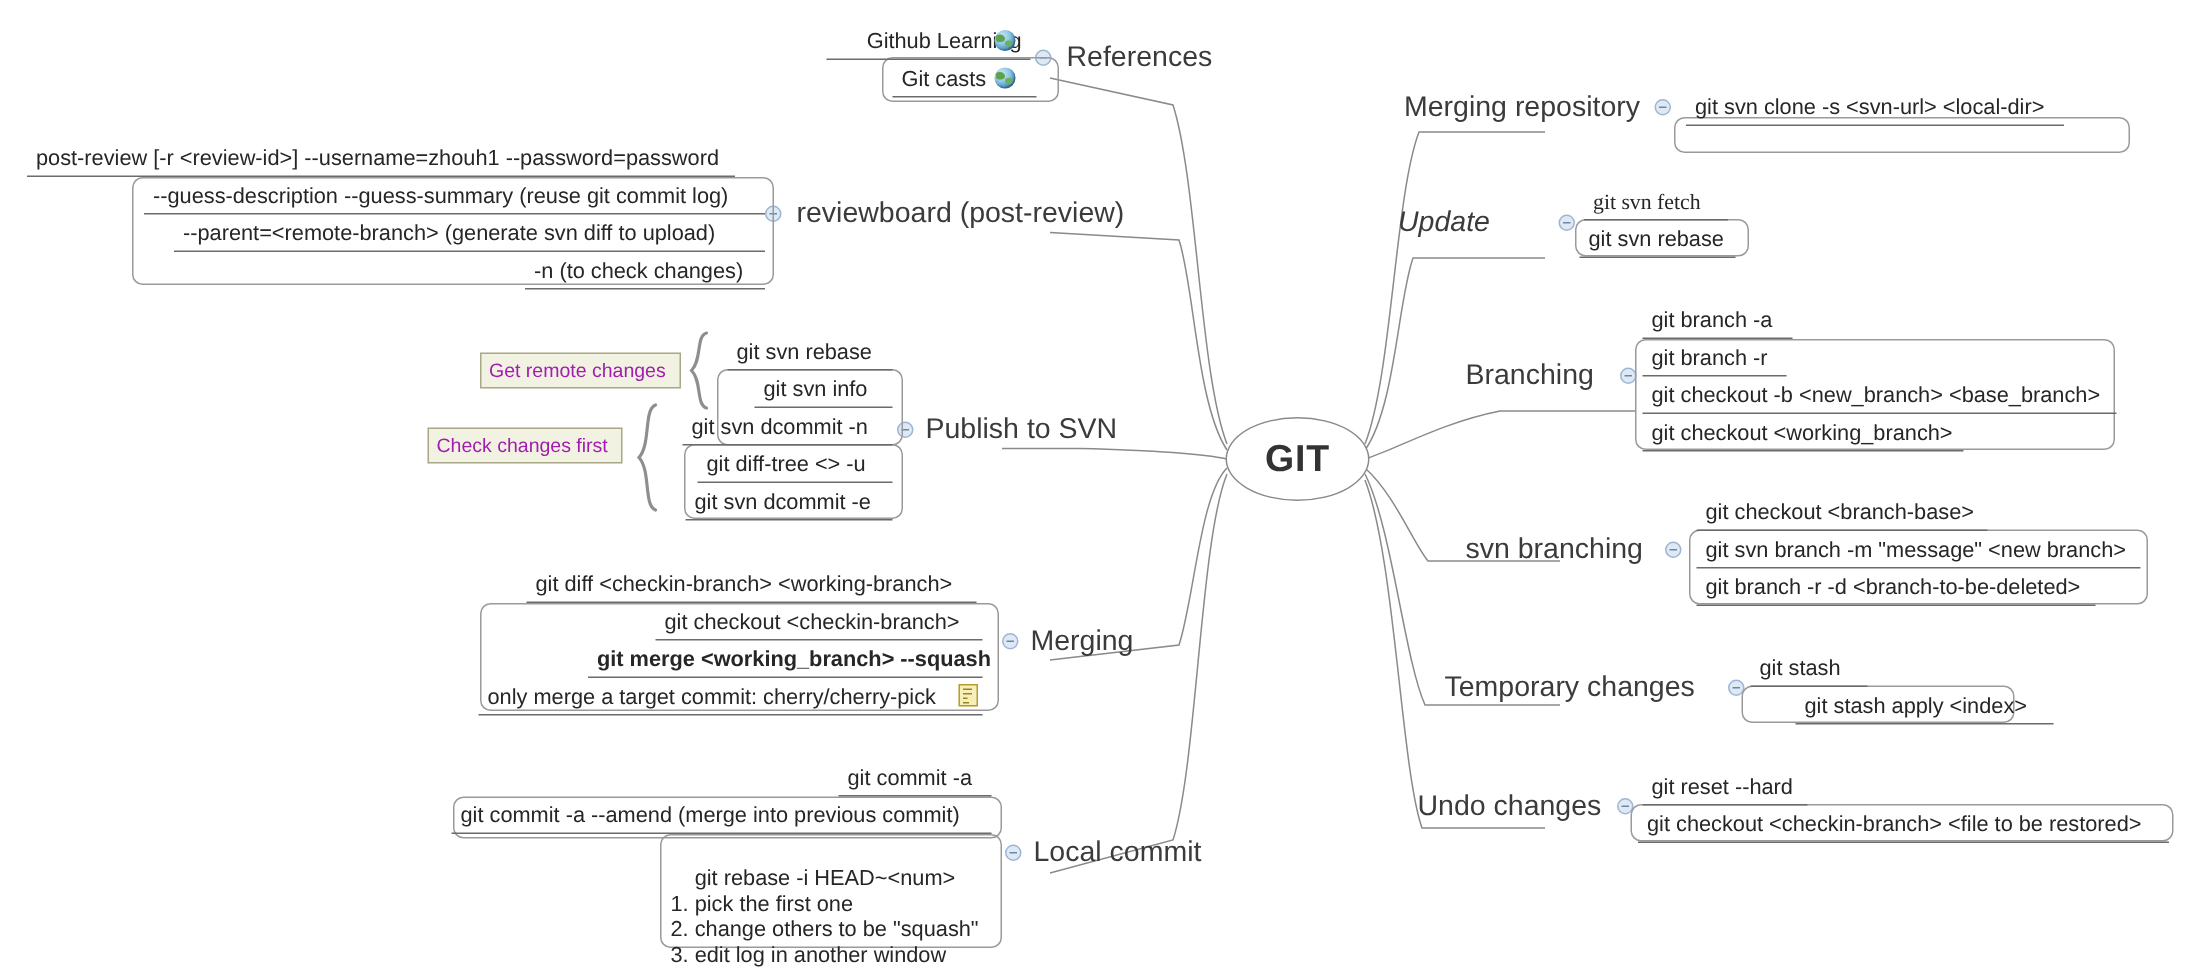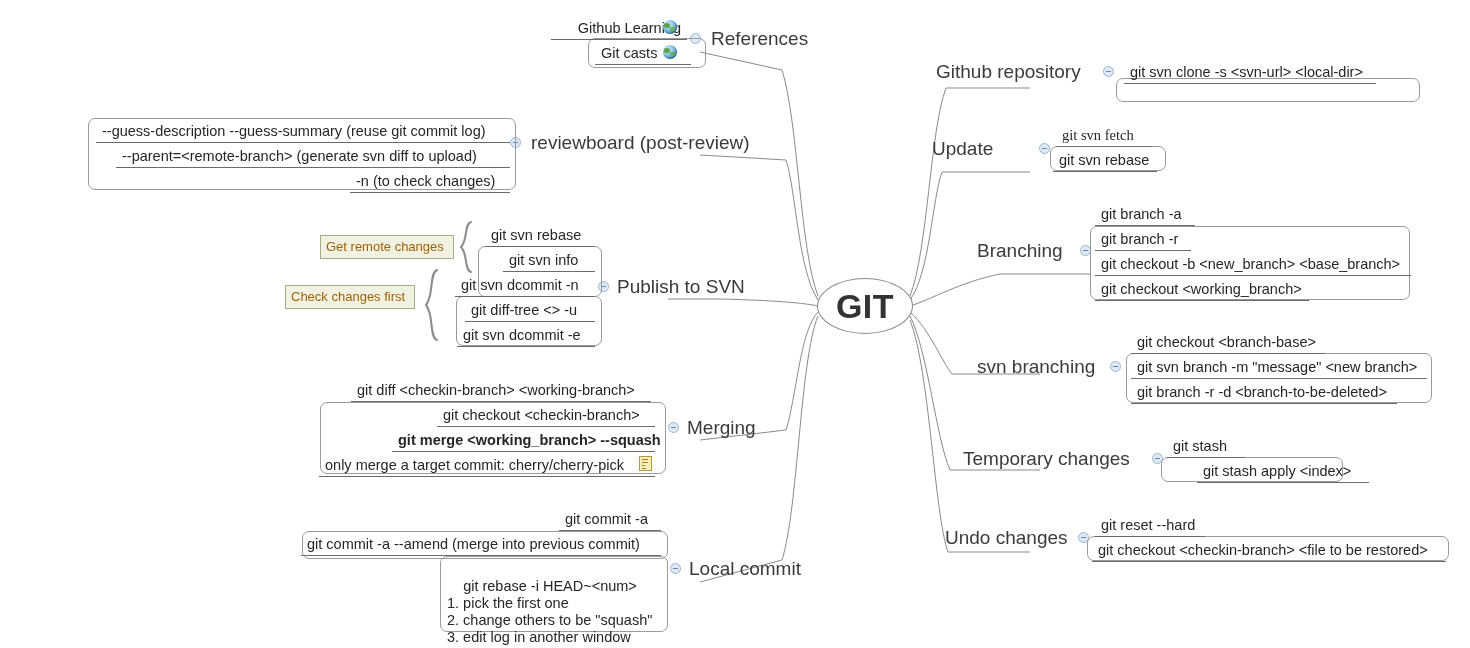--- a/index.html
+++ b/index.html
@@ -12,21 +12,21 @@
   #canvas{position:absolute;inset:0;width:1470px;height:648px;}
   #links{position:absolute;left:0;top:0;width:1470px;height:648px;pointer-events:none;}
 
   
   .central{
     position:absolute;
     width:94px;height:54px;
     border:1px solid #8a8a8a;border-radius:50%;
     background:#fff;
     display:flex;align-items:center;justify-content:center;
-    font-size:34px;font-weight:bold;color:#333;
+    font-size:25px;font-weight:bold;color:#333;
     letter-spacing:.5px;
   }
 
   
   .topic{
     position:absolute;white-space:nowrap;
     font-size:19px;color:#3b3b3b;font-weight:normal;
     line-height:22px;
   }
 
@@ -53,21 +53,21 @@
   
   .wrap{
     position:absolute;border:1px solid #9a9a9a;border-radius:7px;
     box-sizing:border-box;background:transparent;pointer-events:none;
   }
 
   
   .callout{
     position:absolute;box-sizing:border-box;
     background:#f2f2e2;border:1px solid #a9a98a;
-    font-size:13px;color:#a16207;line-height:16px;
+    font-size:13px;color:#a21caf;line-height:16px;
     padding:3px 5px;overflow:hidden;white-space:nowrap;
   }
 
   
   .ico{position:absolute;width:14px;height:14px;}
   .ico.globe{
     border-radius:50%;
     background:
       radial-gradient(circle at 35% 30%, #cfe9f7 0%, #8fc8e6 38%, #3f86b8 75%, #1d5c8c 100%);
     box-shadow:inset -1px -1px 1px rgba(0,0,0,.25);
@@ -140,20 +140,23 @@
   <div class="sub ul" style="left:595px;top:42px;width:96px;">
     <span>Git casts</span>
   </div>
   <div class="ico globe" style="left:663px;top:45px;"></div>
 
   <div class="topic" style="left:531px;top:132px;">reviewboard (post-review)</div>
   <div class="toggle" style="left:510px;top:137px;"></div>
 
   <div class="wrap" style="left:88px;top:118px;width:428px;height:72px;"></div>
 
+  <div class="sub ul" style="left:18px;top:95px;width:472px;">
+    <span>post-review [-r &lt;review-id&gt;] --username=zhouh1 --password=password</span>
+  </div>
   <div class="sub ul" style="left:96px;top:120px;width:414px;">
     <span>--guess-description --guess-summary (reuse git commit log)</span>
   </div>
   <div class="sub ul" style="left:116px;top:145px;width:394px;">
     <span>--parent=&lt;remote-branch&gt;  (generate svn diff to upload)</span>
   </div>
   <div class="sub ul" style="left:350px;top:170px;width:160px;">
     <span>-n (to check changes)</span>
   </div>
 
@@ -222,30 +225,30 @@
   <div class="sub ul" style="left:301px;top:533px;width:360px;">
     <span>git commit -a --amend (merge into previous commit)</span>
   </div>
   <div class="sub multiline" style="left:441px;top:559px;width:224px;">
     <span>git rebase -i HEAD~&lt;num&gt;
 1. pick the first one
 2. change others to be "squash"
 3. edit log in another window</span>
   </div>
 
-  <div class="topic" style="left:936px;top:61px;">Github repository</div>
+  <div class="topic" style="left:936px;top:61px;">Merging repository</div>
   <div class="toggle" style="left:1103px;top:66px;"></div>
 
   <div class="wrap" style="left:1116px;top:78px;width:304px;height:24px;"></div>
 
   <div class="sub ul" style="left:1124px;top:61px;width:252px;">
     <span>git svn clone -s &lt;svn-url&gt; &lt;local-dir&gt;</span>
   </div>
 
-  <div class="topic" style="left:932px;top:138px;">Update</div>
+  <div class="topic" style="left:932px;top:138px;font-style:italic;">Update</div>
   <div class="toggle" style="left:1039px;top:143px;"></div>
 
   <div class="wrap" style="left:1050px;top:146px;width:116px;height:25px;"></div>
 
   <div class="sub ul" style="left:1056px;top:124px;width:96px;font-family:Liberation Serif, serif;">
     <span>git svn fetch</span>
   </div>
   <div class="sub ul" style="left:1053px;top:149px;width:104px;">
     <span>git svn rebase</span>
   </div>

